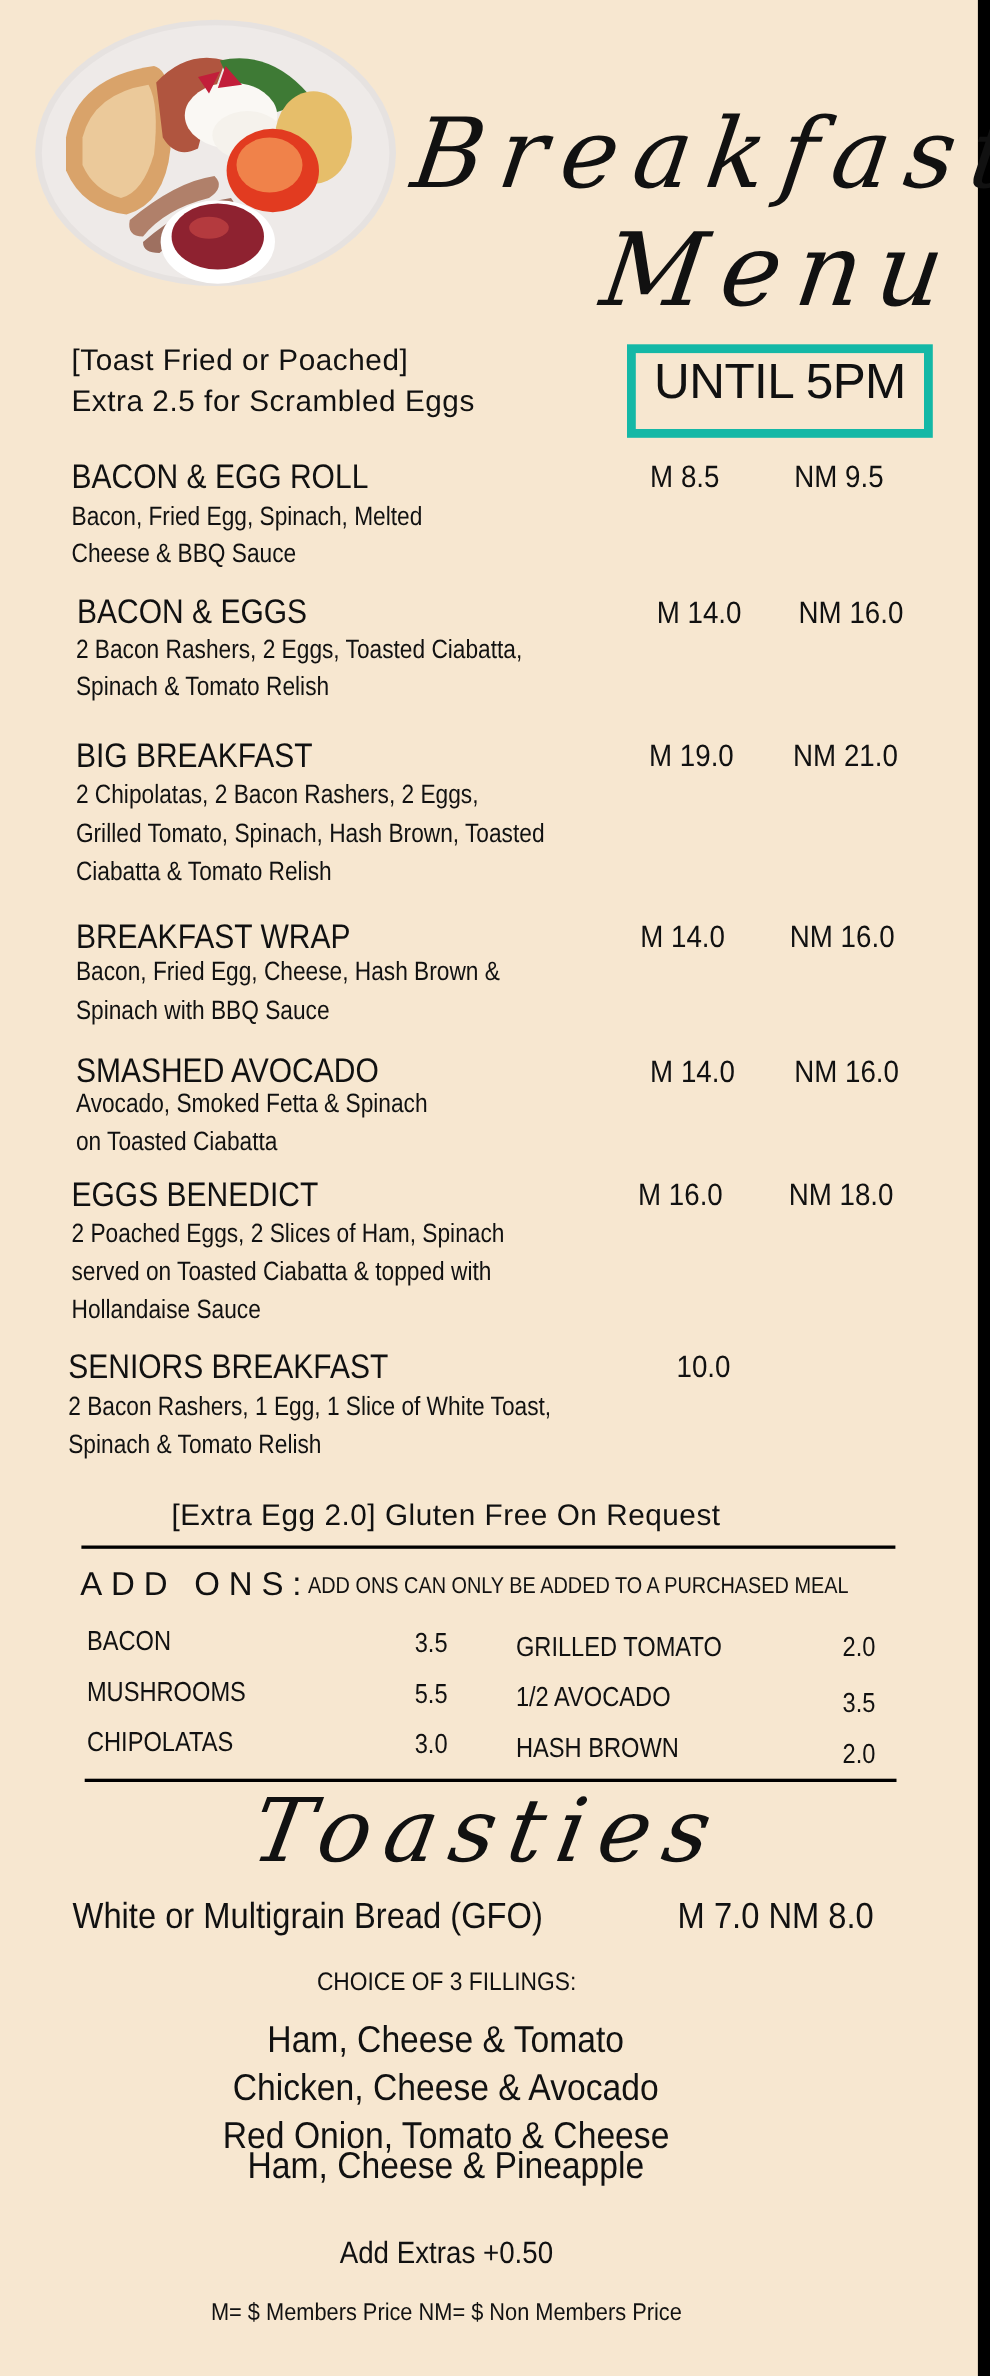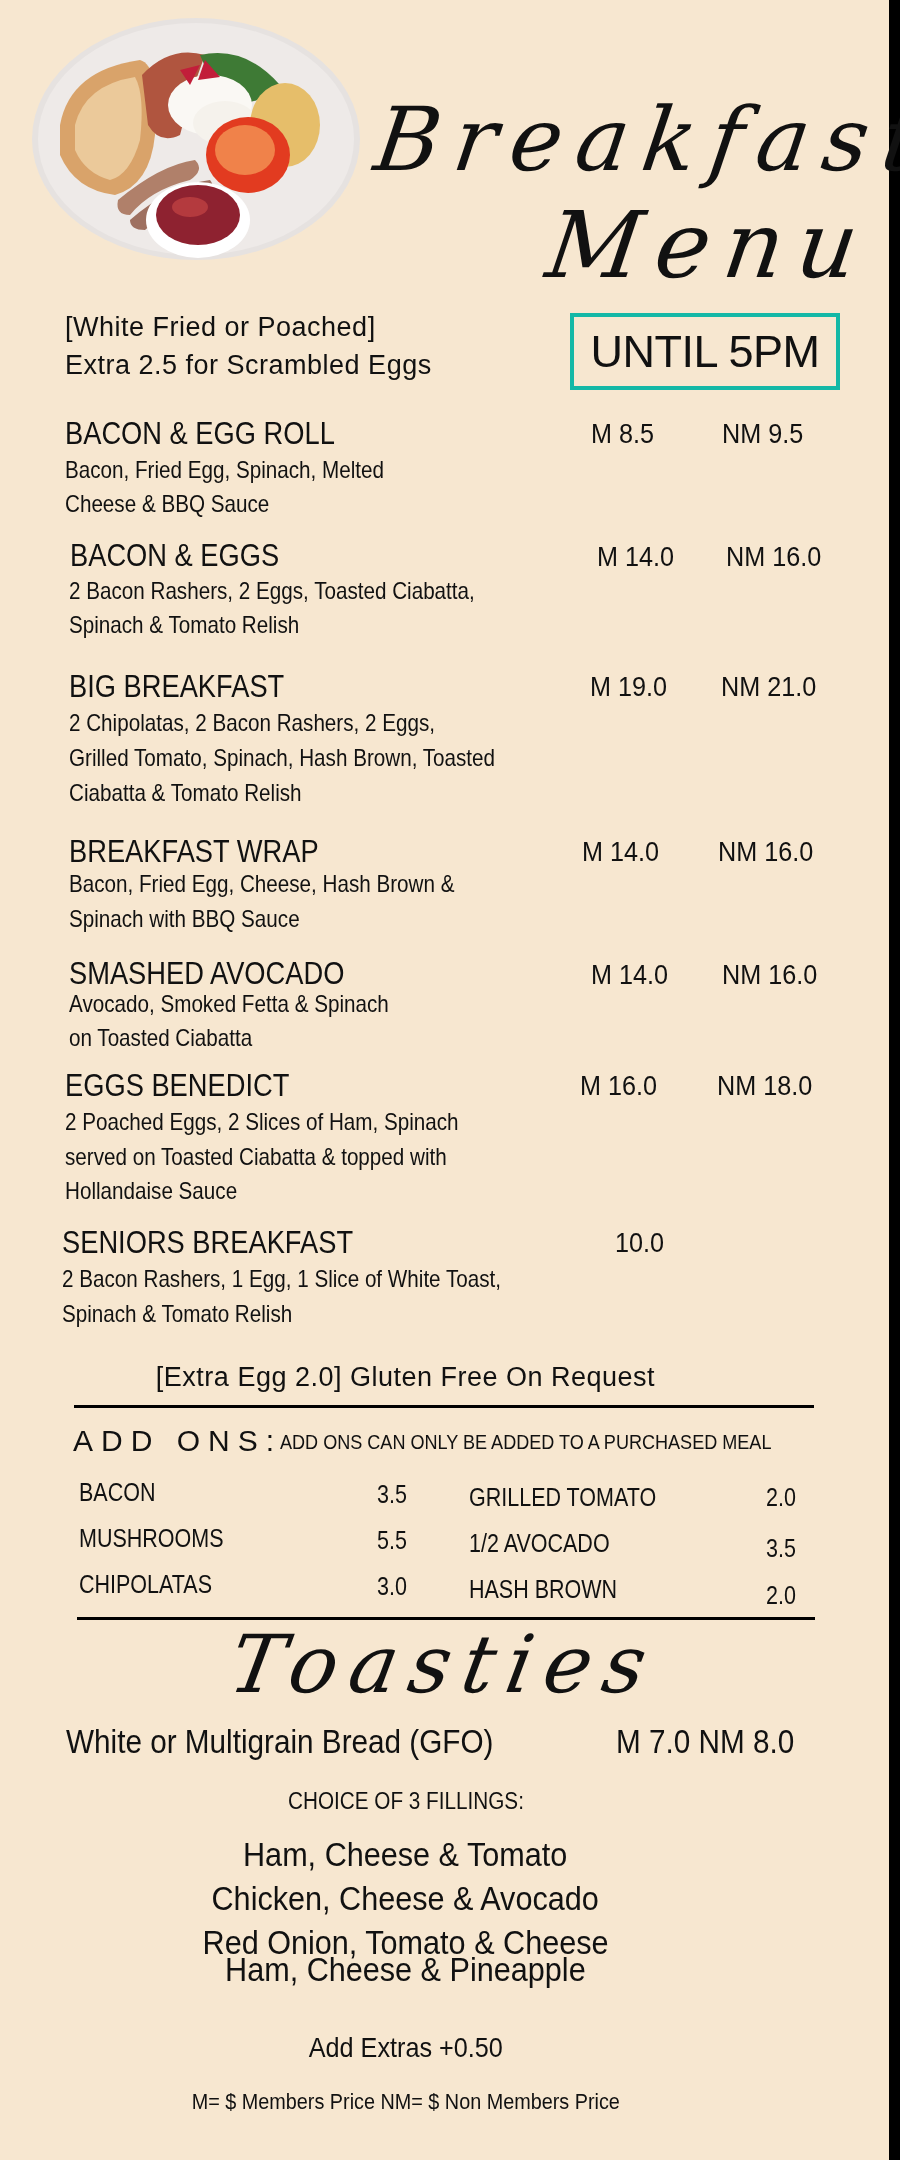--- a/index.html
+++ b/index.html
@@ -13,21 +13,21 @@
   .script {
     font-family: "DejaVu Serif", "Liberation Serif", serif;
     font-style: italic; font-weight: normal; color: #111;
   }
   .title-breakfast { left: 376px; top: 88px; font-size: 88px; letter-spacing: 14px; transform: skewX(-8deg); }
   .title-menu { left: 548px; top: 192px; font-size: 92px; letter-spacing: 14px; transform: skewX(-8deg); }
 
   .note { left: 65px; font-size: 27px; letter-spacing: 0.5px; }
   .until-box {
     position: absolute; left: 570px; top: 313px; width: 262px; height: 69px;
-    border: 4px solid #14b8a6; display: flex; align-items: center; justify-content: center;
+    border: 8px solid #14b8a6; display: flex; align-items: flex-start; justify-content: center;
   }
   .until-box span { font-size: 45px; letter-spacing: -0.5px; }
 
   .item-title { font-size: 31px; transform: scaleX(0.88); transform-origin: left top; }
   .item-desc { font-size: 24px; transform: scaleX(0.86); transform-origin: left top; }
   .price { font-size: 28px; transform: scaleX(0.9); transform-origin: left top; }
 
   .hr { position: absolute; background: #000; height: 3px; }
 
   .center-text { position: absolute; left: 0; width: 811px; text-align: center; white-space: nowrap; }
@@ -78,21 +78,21 @@
   <path d="M100 205 Q140 170 180 165 Q188 175 175 182 Q140 192 115 215 Q100 215 100 205 Z" fill="#9E7060"></path>
 
   <ellipse cx="168" cy="205" rx="52" ry="38" fill="#FFFFFF"></ellipse>
   <ellipse cx="168" cy="200" rx="42" ry="30" fill="#8E2230"></ellipse>
   <ellipse cx="160" cy="192" rx="18" ry="10" fill="#B43A3E"></ellipse>
 </svg>
 
 <div class="abs script title-breakfast">Breakfast</div>
 <div class="abs script title-menu">Menu</div>
 
-<div class="abs note" style="top:312px">[White Fried or Poached]</div>
+<div class="abs note" style="top:312px">[Toast Fried or Poached]</div>
 <div class="abs note" style="top:350px">Extra 2.5 for Scrambled Eggs</div>
 
 <div class="until-box">
   <span>UNTIL 5PM</span>
 </div>
 
 <div>
   <div class="abs item-title" style="left:65px;top:416px">BACON &amp; EGG ROLL</div>
   <div class="abs price" style="left:591px;top:418px">M 8.5</div>
   <div class="abs price" style="left:722px;top:418px">NM 9.5</div>

